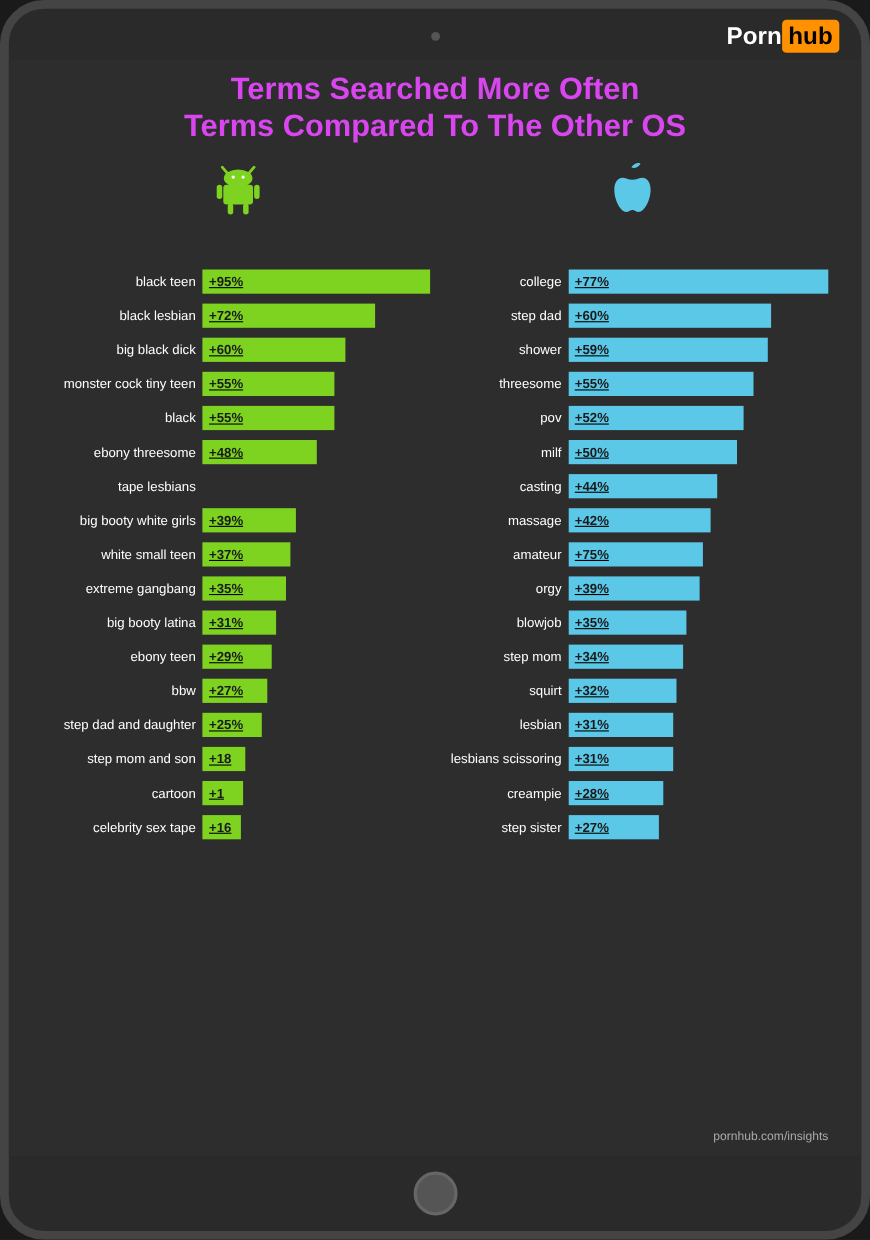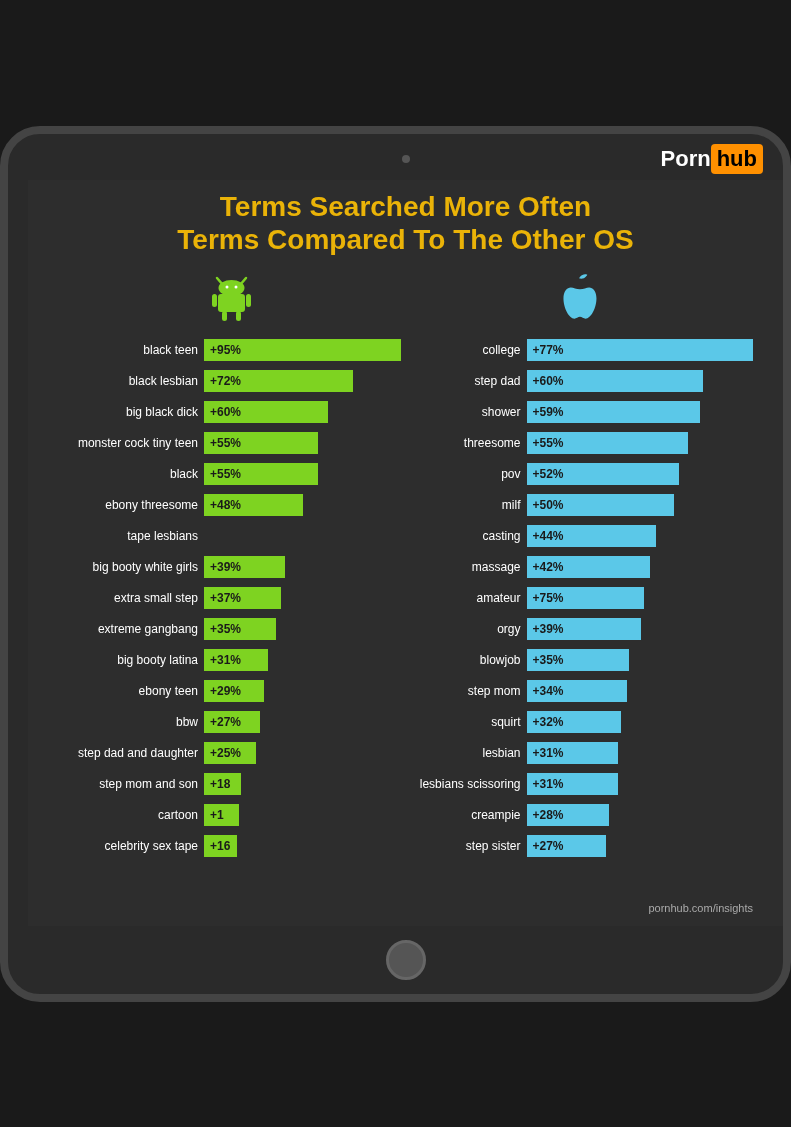--- a/index.html
+++ b/index.html
@@ -6,29 +6,28 @@
     body {
       background: #1a1a1a;
       display: flex;
       justify-content: center;
       align-items: center;
       min-height: 100vh;
       font-family: Arial, sans-serif;
     }
     .device {
       width: 791px;
-      height: 876px;
+      height: 1127px;
       background: #2a2a2a;
       border-radius: 40px;
       border: 8px solid #444;
       position: relative;
       display: flex;
       flex-direction: column;
       overflow: hidden;
-      padding-left: 20px;
     }
     .logo-area {
       display: flex;
       align-items: center;
       gap: 0;
     }
     .logo-porn {
       color: white;
       font-size: 22px;
       font-weight: bold;
@@ -47,21 +46,21 @@
       background: #2d2d2d;
       padding: 10px 30px 10px 30px;
       display: flex;
       flex-direction: column;
     }
     .title-section {
       text-align: center;
       margin-bottom: 14px;
     }
     .title-section h1 {
-      color: #eab308;
+      color: #d946ef;
       font-size: 28px;
       font-weight: bold;
       line-height: 1.2;
     }
     .os-icons {
       display: flex;
       justify-content: center;
       gap: 0;
       margin-bottom: 10px;
     }
@@ -71,20 +70,21 @@
       width: 50%;
     }
     .android-icon, .apple-icon {
       width: 55px;
       height: 55px;
     }
     .chart-area {
       display: flex;
       gap: 10px;
       flex: 1;
+      margin-top: 32px;
     }
     .column {
       flex: 1;
       display: flex;
       flex-direction: column;
       gap: 3px;
     }
     .bar-row {
       display: flex;
       align-items: center;
@@ -102,20 +102,21 @@
       color: white;
       font-size: 12px;
       text-align: right;
       min-width: 110px;
       white-space: nowrap;
     }
     .bar-container {
       flex: 1;
       display: flex;
       align-items: center;
+      text-decoration: underline;
     }
     .bar {
       height: 22px;
       display: flex;
       align-items: center;
       padding-left: 6px;
       font-size: 12px;
       font-weight: bold;
       color: #1a1a1a;
       white-space: nowrap;
@@ -258,21 +259,21 @@
           <div class="bar-row">
       <div class="term-label">tape lesbians</div>
     </div>
           <div class="bar-row">
       <div class="term-label">big booty white girls</div>
       <div class="bar-container">
         <div class="bar bar-green" style="width:41.05263157894737%">+39%</div>
       </div>
     </div>
           <div class="bar-row">
-      <div class="term-label">extra small step</div>
+      <div class="term-label">white small teen</div>
       <div class="bar-container">
         <div class="bar bar-green" style="width:38.94736842105263%">+37%</div>
       </div>
     </div>
           <div class="bar-row">
       <div class="term-label">extreme gangbang</div>
       <div class="bar-container">
         <div class="bar bar-green" style="width:36.84210526315789%">+35%</div>
       </div>
     </div>

